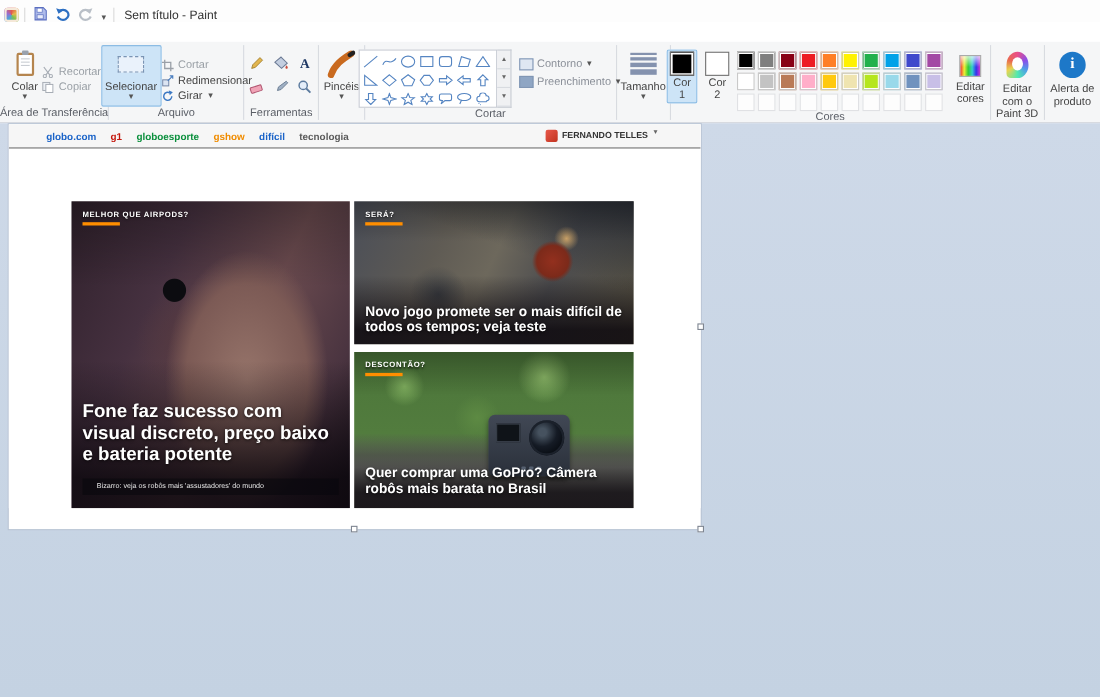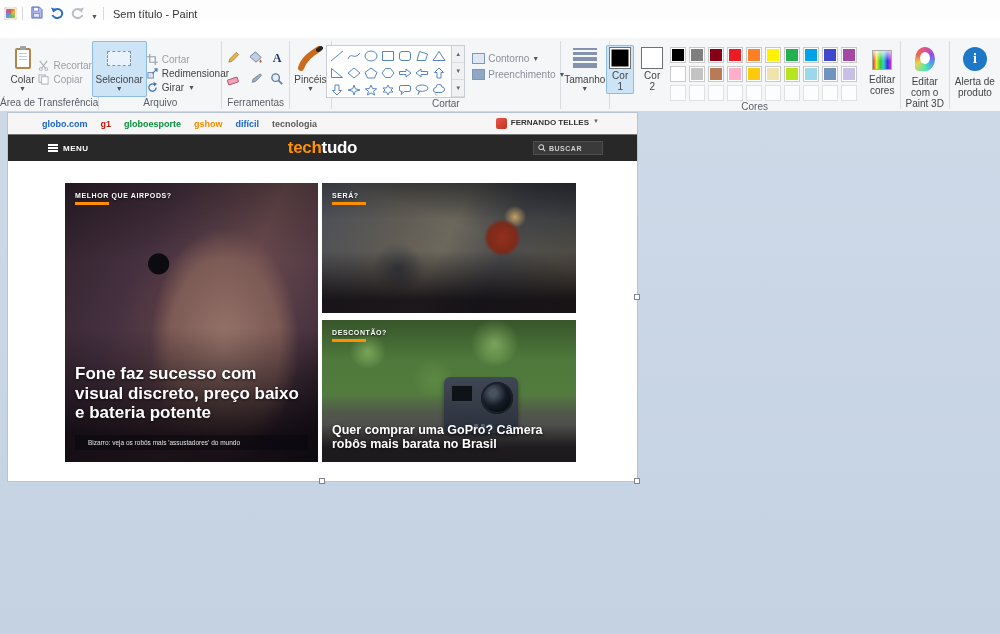--- a/index.html
+++ b/index.html
@@ -534,53 +534,38 @@
               <span class="tb-link" style="color: rgb(26, 99, 200);">difícil</span>
               <span class="tb-link" style="color: rgb(90, 90, 90);">tecnologia</span>
             </div>
           <div class="tb-user">
             <span class="tb-avatar"></span>
             <span>FERNANDO TELLES</span>
             <span class="tb-caret">▼</span>
           </div>
         </div>
 
-        <div class="site-header">
-          <div class="menu-btn">
-            <span class="menu-bars"></span>
-            <span>MENU</span>
-          </div>
-          <div class="logo">
-            <span class="t1">tech</span><span class="t2">tudo</span>
-          </div>
-          <div class="search-box">
-            <svg class="gl" width="8" height="8" viewBox="0 0 10 10">
-                <circle cx="4" cy="4" r="3" fill="none" stroke="#cfcfcf" stroke-width="1.3"></circle>
-                <path d="M6.2 6.2L9 9" stroke="#cfcfcf" stroke-width="1.3"></path>
-              </svg>
-            <span>BUSCAR</span>
-          </div>
-        </div>
 
         <div class="article art-main">
           <div class="overlay"></div>
           <div class="kicker">
             <div class="kt">MELHOR QUE AIRPODS?</div>
             <div class="kbar"></div>
           </div>
           <div class="headline">Fone faz sucesso com visual discreto, preço baixo e bateria potente</div>
           <div class="ticker">Bizarro: veja os robôs mais 'assustadores' do mundo</div>
         </div>
 
         <div class="article art-top">
           <div class="overlay"></div>
           <div class="kicker">
             <div class="kt">SERÁ?</div>
             <div class="kbar"></div>
           </div>
+          <div class="headline">Novo jogo promete ser o mais difícil de todos os tempos; veja teste</div>
         </div>
 
         <div class="article art-bottom">
           <div class="gopro">
             <span class="screen"></span>
               <span class="lens"></span>
               <span class="dots"></span>
           </div>
           <div class="overlay"></div>
           <div class="kicker">

